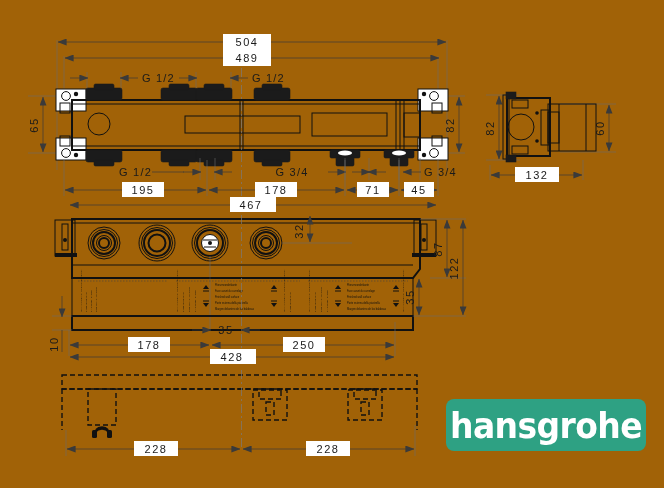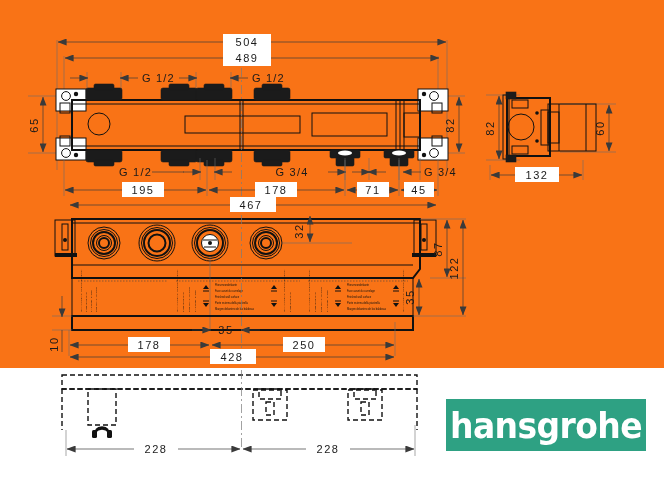--- a/index.html
+++ b/index.html
@@ -2,21 +2,21 @@
 <html><head>
 <meta charset="utf-8">
 <title>hansgrohe technical drawing</title>
 <style>
   html,body{margin:0;padding:0;background:#ffffff;}
   body{
     width:664px;height:493px;overflow:hidden;
     font-family:"Liberation Sans","DejaVu Sans",sans-serif;
     color:#1a1a1a;
   }
-  #sheet{position:relative;width:664px;height:368px;background:#f97316;}
+  #sheet{position:relative;width:664px;height:488px;background:#a16207;}
   svg#drawing{position:absolute;left:0;top:0;width:664px;height:493px;}
 
   
   .solid{fill:none;stroke:#111;stroke-width:1;}
   .thick{fill:none;stroke:#111;stroke-width:2;}
   .dim{fill:none;stroke:#3a3a3a;stroke-width:0.7;}
   .ext{fill:none;stroke:#6b6b6b;stroke-width:0.6;}
   .center{fill:none;stroke:#7a7a7a;stroke-width:0.7;stroke-dasharray:9 3 2 3;}
   .dashed{fill:none;stroke:#111;stroke-width:1.4;stroke-dasharray:5 3;}
   .fillk{fill:#111;stroke:none;}
@@ -37,21 +37,21 @@
   }
   text.micro2{
     font-family:"Liberation Sans","DejaVu Sans",sans-serif;
     font-size:2.3px;letter-spacing:0px;fill:#111;
   }
 
   
   #logo{
     position:absolute;
     left:446px;top:399px;width:200px;height:52px;
-    display:flex;align-items:center;justify-content:center;
+    display:flex;align-items:center;justify-content:center;border-radius:8px;
   }
   #logo .logotext{
     font-family:"DejaVu Sans","Liberation Sans",sans-serif;
     font-size:33px;font-weight:600;color:#ffffff;
     letter-spacing:-0.6px;line-height:1;
     transform:scaleY(1.06);
   }
 </style>
 </head>
 <body>

